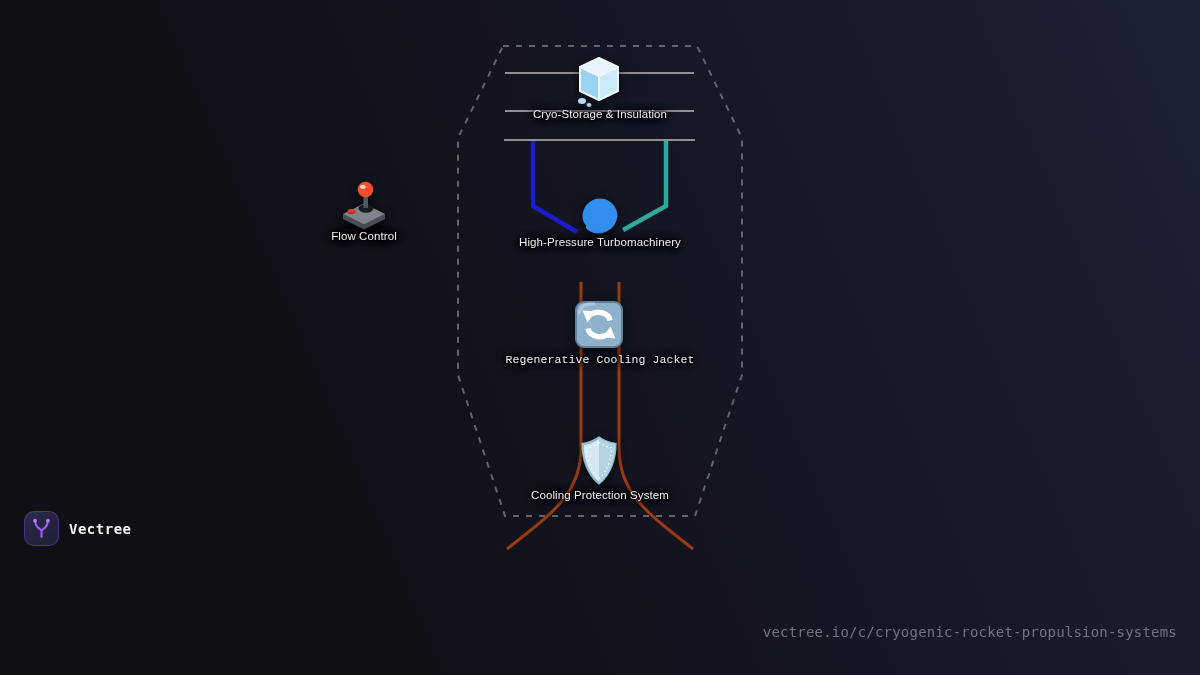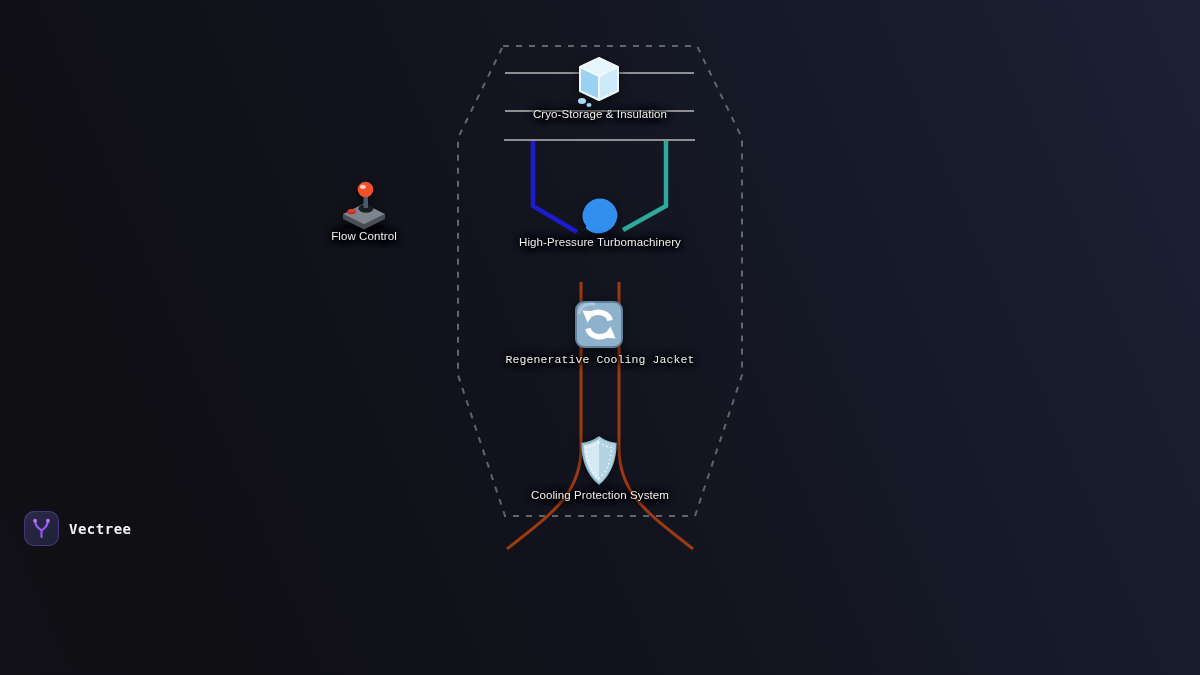--- a/index.html
+++ b/index.html
@@ -134,14 +134,15 @@
       <svg width="35" height="35" viewBox="0 0 35 35">
         <path d="M17.5,26.5 L17.5,19.5 M17.5,19.5 C13.2,17 11.2,13.5 10.7,9.8 M17.5,19.5 C21.8,17 23.8,13.5 24.3,9.8" fill="none" stroke="#9b5cf6" stroke-width="2.2" stroke-linecap="round"></path>
         <circle cx="10.7" cy="9.2" r="2" fill="#b678f8"></circle>
         <circle cx="24.3" cy="9.2" r="2" fill="#b678f8"></circle>
       </svg>
     </div>
     <div class="brand-name">Vectree</div>
   </div>
 
 
+  <div class="footer-url">vectree.io/c/cryogenic-rocket-propulsion-systems</div>
 
 </div>
 
 </body></html>

